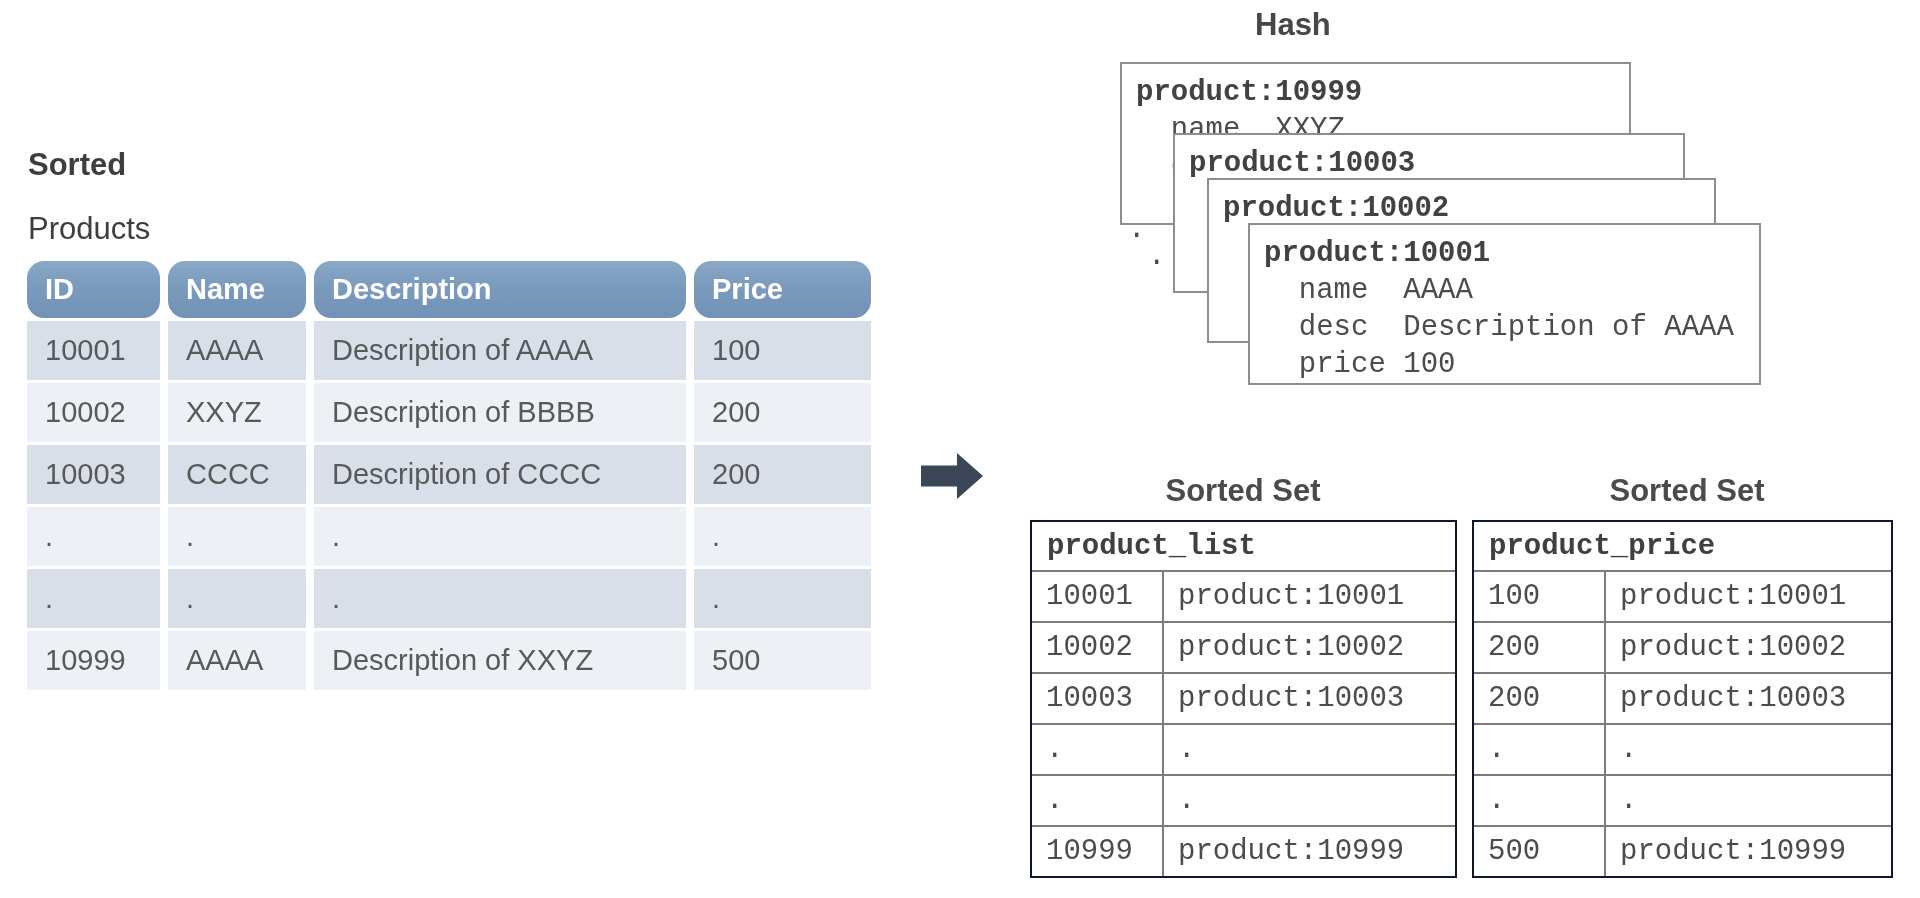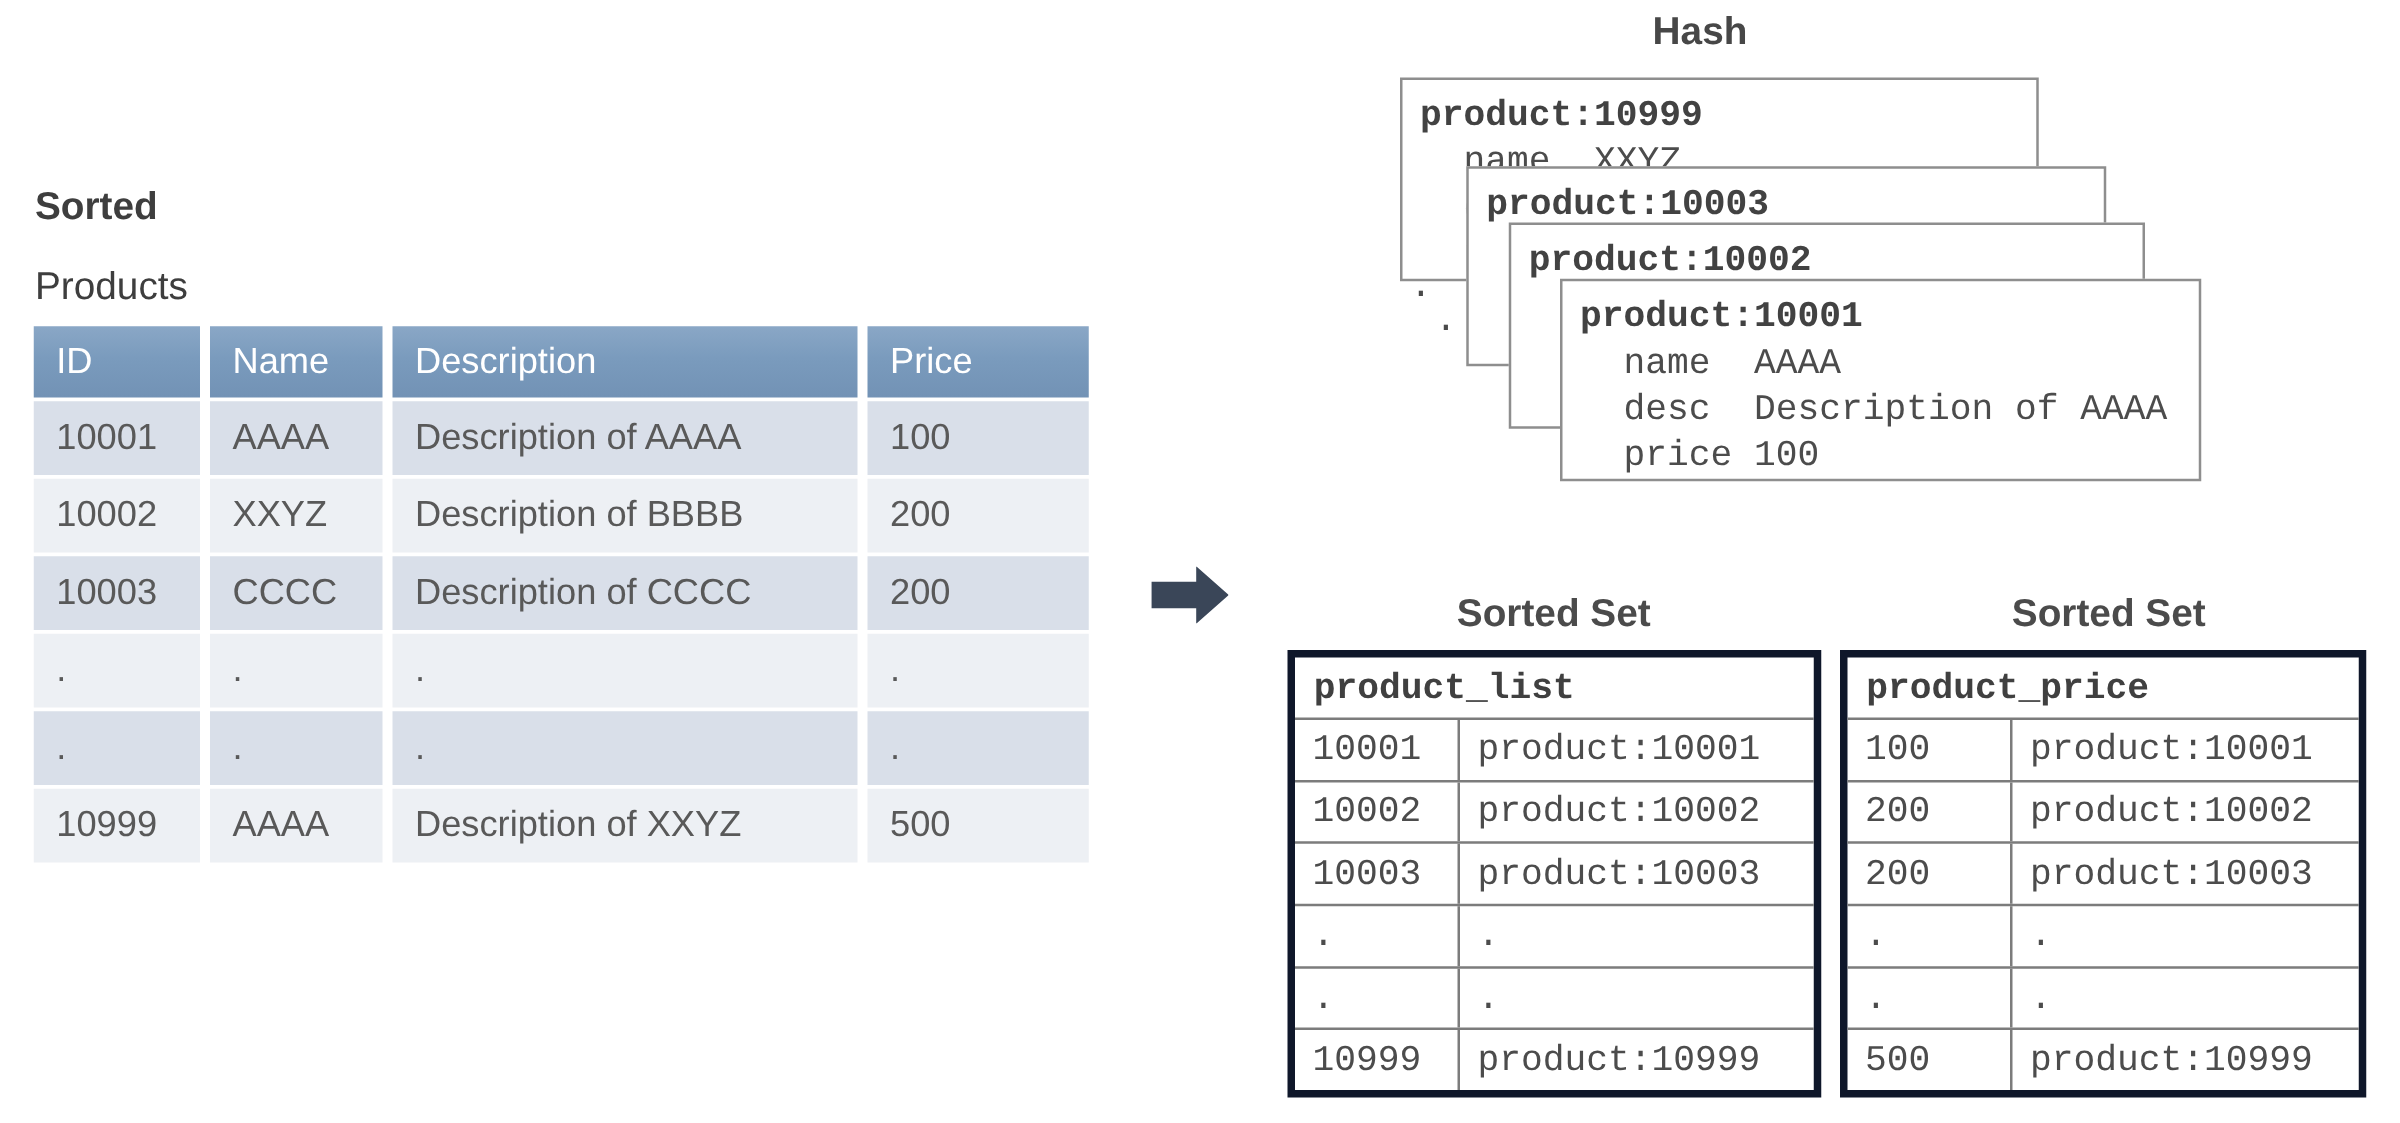--- a/index.html
+++ b/index.html
@@ -11,36 +11,36 @@
   .tbl-title{position:absolute;left:28px;top:146px;font-size:31px;font-weight:bold;color:#3e3e3e;line-height:38px;}
   .tbl-sub{position:absolute;left:28px;top:210px;font-size:31px;color:#3e3e3e;line-height:38px;}
   .ptable{
     position:absolute;left:27px;top:261px;
     display:grid;grid-template-columns:133px 138px 372px 177px;
     grid-template-rows:57px repeat(6,59px);
     column-gap:8px;row-gap:3px;
   }
   .ph{
     background:linear-gradient(180deg,#8aa7c6 0%,#7a9bbd 45%,#7292b5 100%);
-    color:#ffffff;font-size:29px;font-weight:normal;
-    display:flex;align-items:center;padding-left:18px;
+    color:#ffffff;font-size:29px;font-weight:bold;
+    display:flex;align-items:center;padding-left:18px;border-radius:17px;
   }
   .pc{
     color:#595959;font-size:29px;
     display:flex;align-items:center;padding-left:18px;
   }
   .rdark{background:#d9dfe9;}
   .rlight{background:#edf0f4;}
   
   .arrow{
     position:absolute;left:921px;top:453px;width:62px;height:46px;background:#3a4658;
     clip-path:polygon(0 27%,58% 27%,58% 0,100% 50%,58% 100%,58% 73%,0 73%);
   }
   
-  .hash-title{position:absolute;left:1255px;top:6px;width:210px;text-align:center;
+  .hash-title{position:absolute;left:1255px;top:6px;width:210px;
     font-size:31px;font-weight:bold;color:#474747;line-height:38px;}
   .hcard{
     position:absolute;background:#ffffff;border:2px solid #8e8e8e;box-sizing:border-box;
     overflow:hidden;padding:10px 0 0 14px;
     font-family:"Liberation Mono","DejaVu Sans Mono",monospace;
   }
   .hcard-a{left:1120px;top:62px;width:511px;height:163px;z-index:1;}
   .hcard-b{left:1173px;top:133px;width:512px;height:160px;z-index:2;}
   .hcard-c{left:1207px;top:178px;width:509px;height:165px;z-index:3;}
   .hcard-d{left:1248px;top:223px;width:513px;height:162px;z-index:4;}
@@ -52,21 +52,21 @@
   }
   .hdot1{left:1128px;top:215px;}
   .hdot2{left:1148px;top:242px;}
   
   .ss-title{position:absolute;top:472px;width:220px;text-align:center;
     font-size:31px;font-weight:bold;color:#4b4b4b;line-height:38px;}
   .ss-title-1{left:1133px;}
   .ss-title-2{left:1577px;}
   .sstable{
     position:absolute;top:520px;height:358px;background:#ffffff;
-    border:6px solid #0f172a;box-sizing:border-box;
+    border:2px solid #0f172a;box-sizing:border-box;
     display:flex;flex-direction:column;
     font-family:"Liberation Mono","DejaVu Sans Mono",monospace;
   }
   .sstable-1{left:1030px;width:427px;}
   .sstable-2{left:1472px;width:421px;}
   .sskey{
     height:50px;flex:none;border-bottom:2px solid #7c7c7c;box-sizing:border-box;
     display:flex;align-items:center;padding-left:15px;
     font-size:29px;font-weight:bold;color:#404040;
   }

